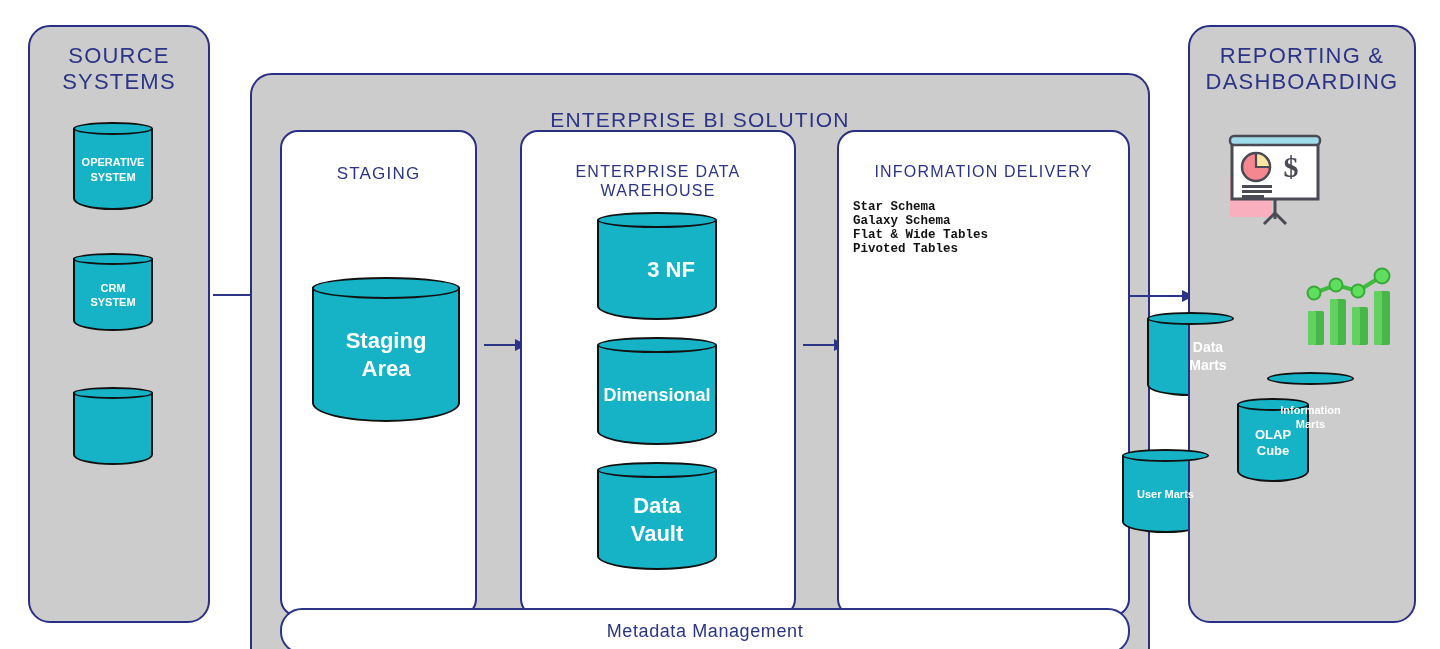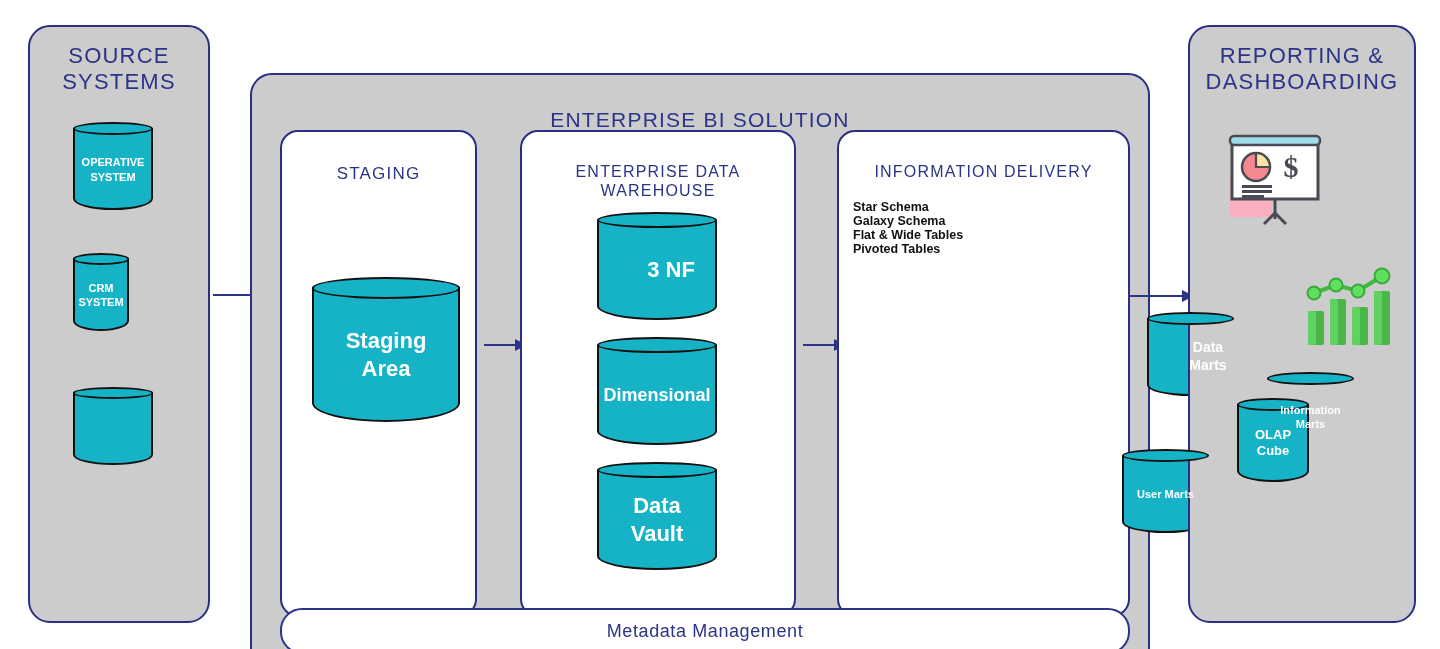--- a/index.html
+++ b/index.html
@@ -94,21 +94,21 @@
     width: 0; height: 0;
     border-left: 12px solid #2b3486;
     border-top: 6px solid transparent;
     border-bottom: 6px solid transparent;
   }
 
   
   .id-list {
     position: absolute;
     color: #111111;
-    font-family: Liberation Sans, sans-serif;
+    font-family: Liberation Mono, monospace;
     font-size: 12.5px;
     line-height: 14px;
     font-weight: 600;
   }
   .id-list div { white-space: nowrap; }
 
   
   .metadata {
     position: absolute;
     box-sizing: border-box;
@@ -133,21 +133,21 @@
   <div class="panel-title" style="top:16px; font-size:22px;">SOURCE
 SYSTEMS</div>
 
   <div class="cyl" style="left:43px; top:95px; width:80px; height:88px;">
     <div class="body"></div>
     <div class="top"></div>
     <div class="label" style="font-size:11px;">OPERATIVE
 SYSTEM</div>
   </div>
 
-  <div class="cyl" style="left:43px; top:226px; width:56px; height:78px;">
+  <div class="cyl" style="left:43px; top:226px; width:80px; height:78px;">
     <div class="body"></div>
     <div class="top"></div>
     <div class="label" style="font-size:11px;">CRM
 SYSTEM</div>
   </div>
 
   <div class="cyl" style="left:43px; top:360px; width:80px; height:78px;">
     <div class="body"></div>
     <div class="top"></div>
   </div>

